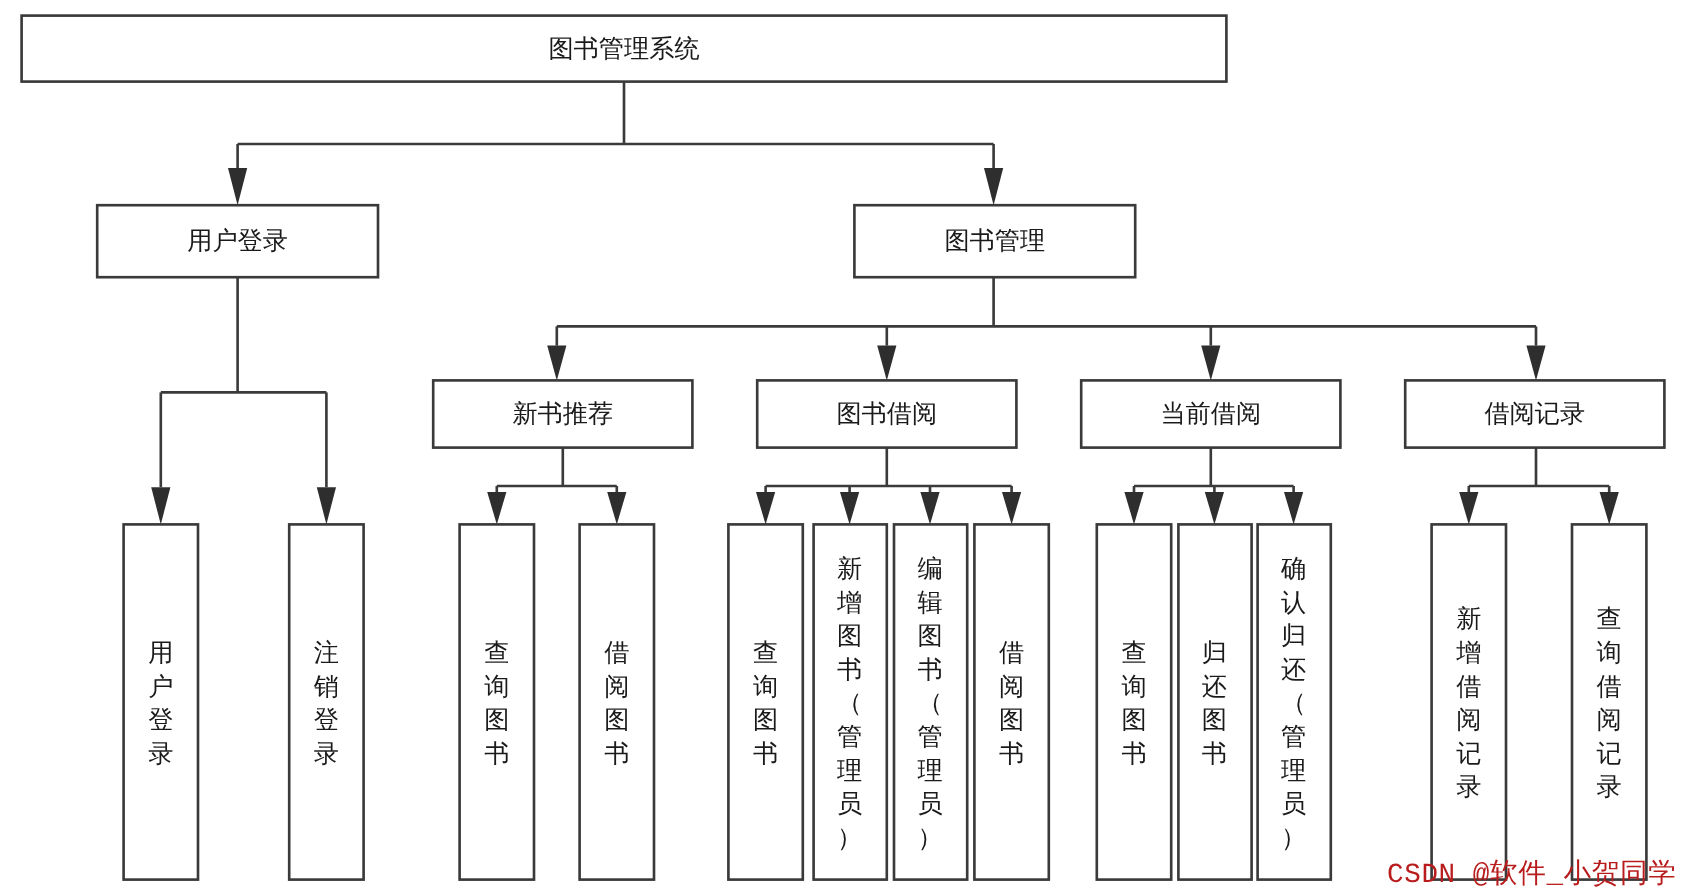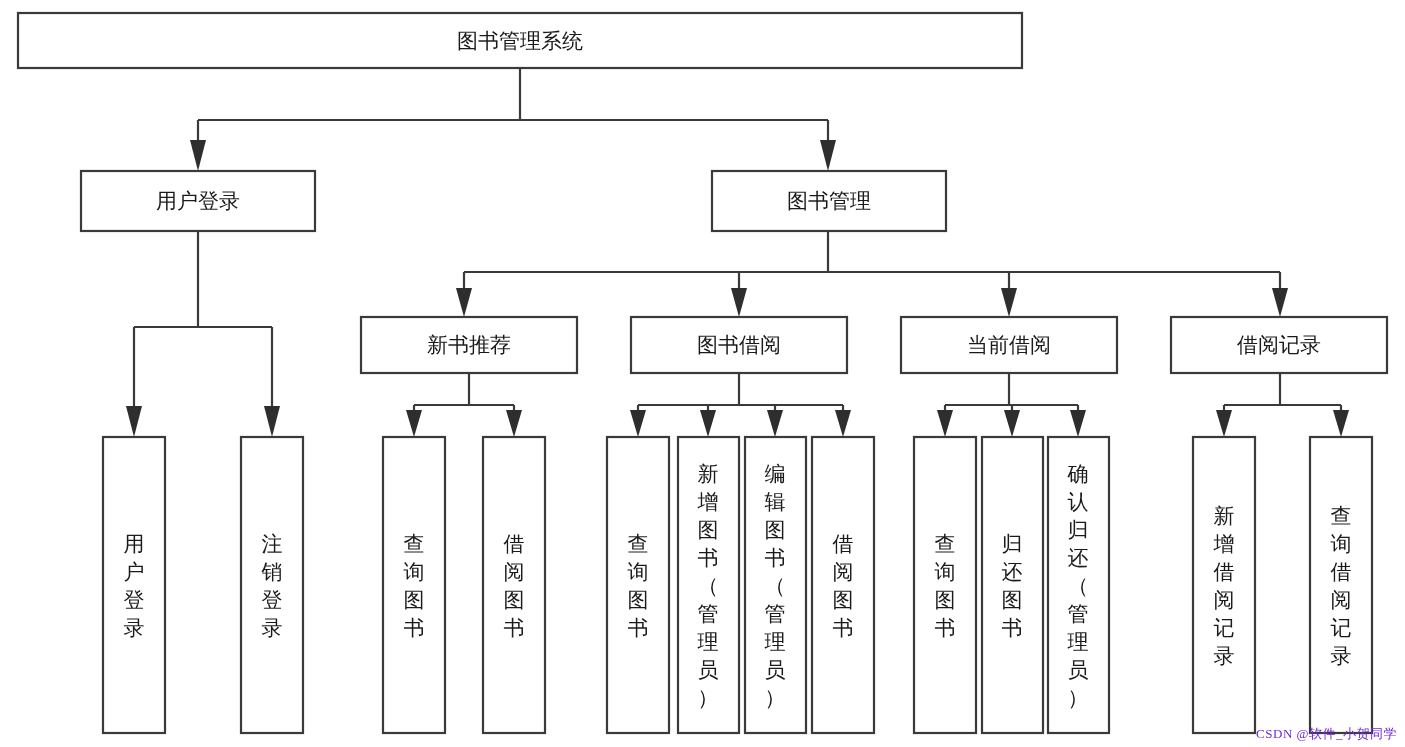--- a/index.html
+++ b/index.html
@@ -47,23 +47,23 @@
   .node-label-v {
     font-family: "Liberation Sans", "DejaVu Sans", sans-serif;
     font-size: 21px;
     fill: #1a1a1a;
     text-anchor: middle;
   }
   .watermark {
     position: absolute;
     right: 8px;
     bottom: 4px;
-    font-family: Liberation Serif, serif;
-    font-size: 13px;
-    color: #6d28d9;
+    font-family: Liberation Mono, monospace;
+    font-size: 23px;
+    color: #b91c1c;
     letter-spacing: 0.5px;
     white-space: nowrap;
     pointer-events: none;
   }
 </style>
 </head>
 <body>
 
 <svg id="chart" viewBox="0 0 1405 747">
 

